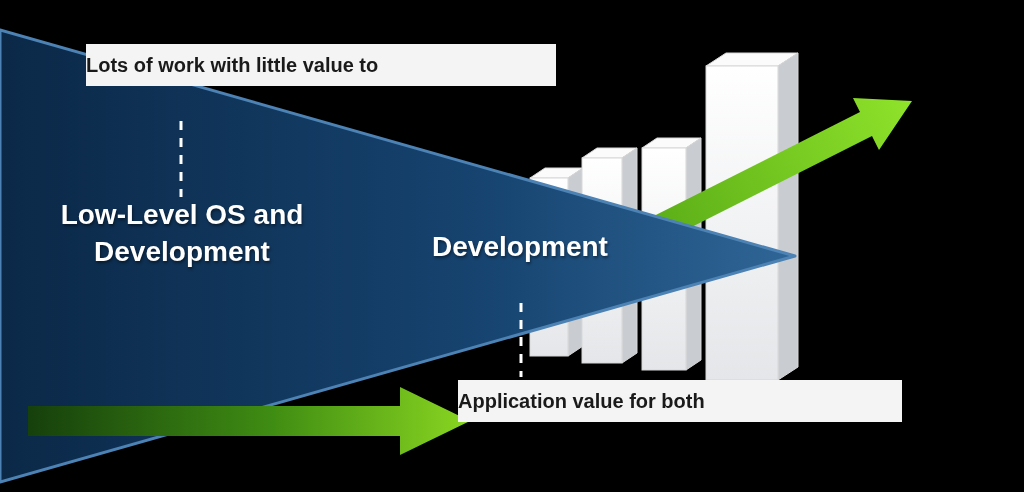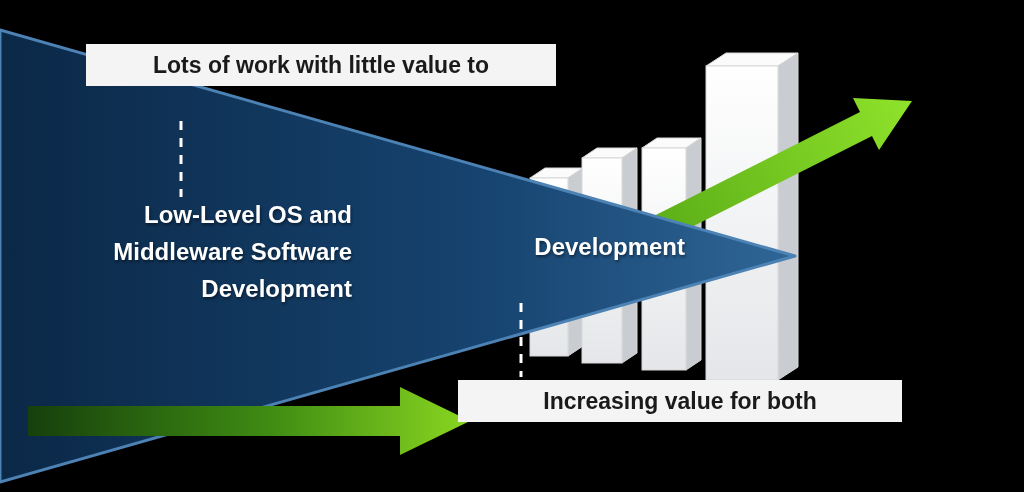--- a/index.html
+++ b/index.html
@@ -18,33 +18,32 @@
   .gfx-layer {
     position: absolute;
     left: 0;
     top: 0;
   }
   .callout {
     position: absolute;
     background: #f4f4f4;
     color: #1a1a1a;
     font-weight: bold;
-    font-size: 23px;
+    font-size: 20px;
     line-height: 30px;
-    text-align: center;
     padding: 6px 0;
     box-sizing: border-box;
   }
   .region-label {
     position: absolute;
     color: #ffffff;
     font-weight: bold;
-    font-size: 24px;
+    font-size: 28px;
     line-height: 37px;
-    text-align: right;
+    text-align: center;
     text-shadow: 1px 2px 3px rgba(0,0,0,0.45);
   }
 </style>
 </head>
 <body>
 
 <div class="canvas">
 
   <svg class="gfx-layer" width="1024" height="492" viewBox="0 0 1024 492">
     <defs>
@@ -99,25 +98,24 @@
       <polygon fill="url(#greenFlatGrad)" points="400,387 470,421 400,455"></polygon>
     </g>
   </svg>
 
   <div class="callout" style="left:86px; top:44px; width:470px;">
     <div>Lots of work with little value to</div>
   </div>
 
   <div class="region-label" style="left:12px; top:196px; width:340px;">
     <div>Low-Level OS and</div>
-    <div>Middleware Software</div>
     <div>Development</div>
   </div>
 
   <div class="region-label" style="left:355px; top:228px; width:330px;">
     <div>Development</div>
   </div>
 
   <div class="callout" style="left:458px; top:380px; width:444px;">
-    <div>Increasing value for both</div>
+    <div>Application value for both</div>
   </div>
 
 </div>
 
 </body></html>

